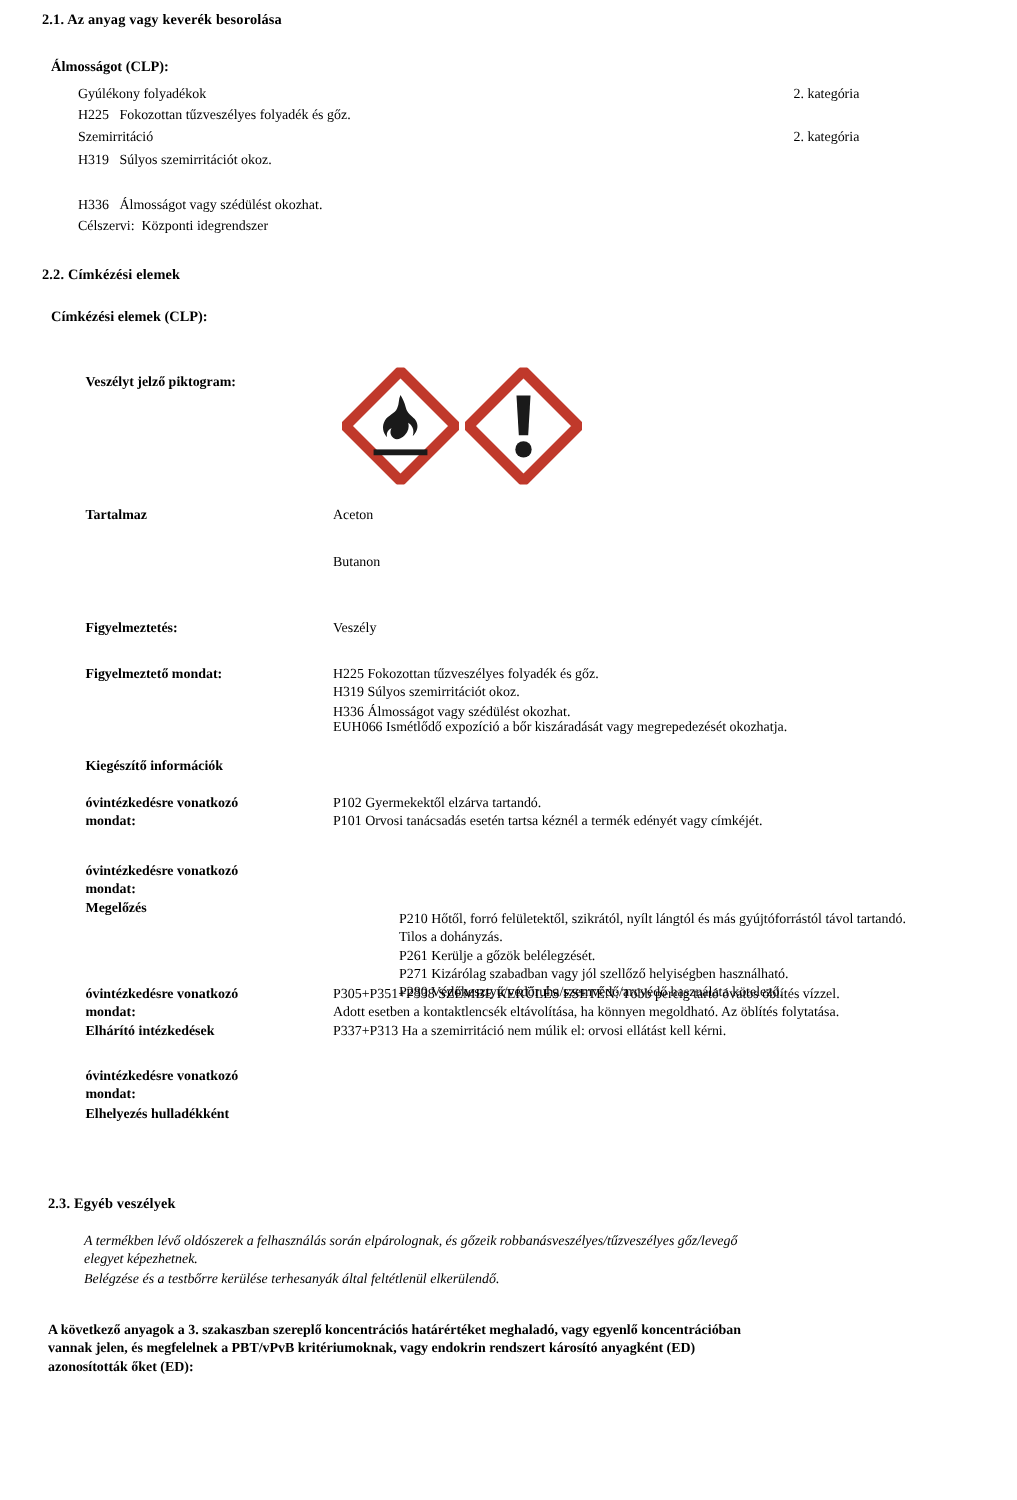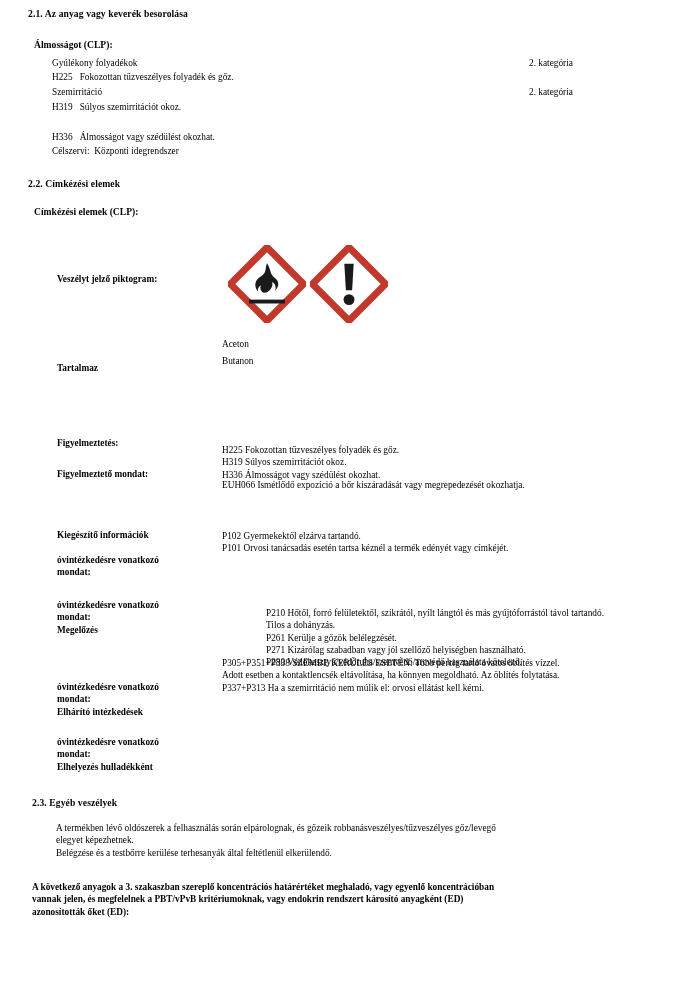--- a/index.html
+++ b/index.html
@@ -67,21 +67,20 @@
   #sec22-title { left: 28px; top: 178px; }
   #cimkezesi-label { left: 34px; top: 206px; font-size: 9.6px; }
 
   
   .lbl {
     position: absolute;
     left: 57px;
     font-weight: bold;
     white-space: pre-line;
     width: 160px;
-    margin-top: 24px;
   }
   .val {
     position: absolute;
     left: 222px;
     white-space: pre-line;
     width: 452px;
   }
 
   
   #pictogram-row {
@@ -178,23 +177,24 @@
         <polygon points="50,3 97,50 50,97 3,50" fill="#ffffff" stroke="#c0392b" stroke-width="9" stroke-linejoin="miter"></polygon>
         <path d="M44,24 L56,24 L54,58 L46,58 Z" fill="#1a1a1a"></path>
         <circle cx="50" cy="70" r="7" fill="#1a1a1a"></circle>
       </svg>
     </div>
 
   </div>
 
   <div class="lbl" style="top:338px;">Tartalmaz</div>
   <div class="val" style="top:338px;">Aceton</div>
-  <div class="val" style="top:355px;">Butanon</div>
+  <div class="val" style="top:369px;">Butanon</div>
 
   <div class="lbl" style="top:413px;">Figyelmeztetés:</div>
+  <div class="val" style="top:413px;">Veszély</div>
 
   <div class="lbl" style="top:444px;">Figyelmeztető mondat:</div>
   <div class="val" style="top:444px;">H225 Fokozottan tűzveszélyes folyadék és gőz.
 H319 Súlyos szemirritációt okoz.
 H336 Álmosságot vagy szédülést okozhat.</div>
 
   <div class="lbl" style="top:505px;">Kiegészítő információk</div>
   <div class="val" style="top:479px;">EUH066 Ismétlődő expozíció a bőr kiszáradását vagy megrepedezését okozhatja.</div>
 
   <div class="lbl" style="top:530px; font-weight:bold;">óvintézkedésre vonatkozó
@@ -217,21 +217,21 @@
   <div class="val" style="top:657px;">P305+P351+P338 SZEMBE KERÜLÉS ESETÉN: Több percig tartó óvatos öblítés vízzel.
 Adott esetben a kontaktlencsék eltávolítása, ha könnyen megoldható. Az öblítés folytatása.
 P337+P313 Ha a szemirritáció nem múlik el: orvosi ellátást kell kérni.</div>
 
   <div class="lbl" style="top:712px; font-weight:bold;">óvintézkedésre vonatkozó
 mondat:
 Elhelyezés hulladékként</div>
 
   <div class="abs hd" id="sec23-title">2.3. Egyéb veszélyek</div>
 
-  <div class="para" style="top:822px;">A termékben lévő oldószerek a felhasználás során elpárolognak, és gőzeik robbanásveszélyes/tűzveszélyes gőz/levegő
+  <div class="para" style="top:822px;font-style:italic;">A termékben lévő oldószerek a felhasználás során elpárolognak, és gőzeik robbanásveszélyes/tűzveszélyes gőz/levegő
 elegyet képezhetnek.
 Belégzése és a testbőrre kerülése terhesanyák által feltétlenül elkerülendő.</div>
 
   <div class="para-bold" style="top:881px;">A következő anyagok a 3. szakaszban szereplő koncentrációs határértéket meghaladó, vagy egyenlő koncentrációban
 vannak jelen, és megfelelnek a PBT/vPvB kritériumoknak, vagy endokrin rendszert károsító anyagként (ED)
 azonosították őket (ED):</div>
 
 
 </div>
 

